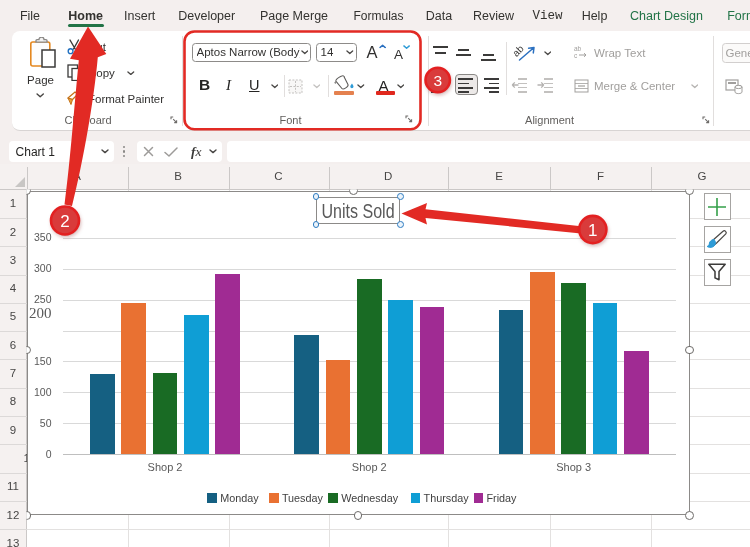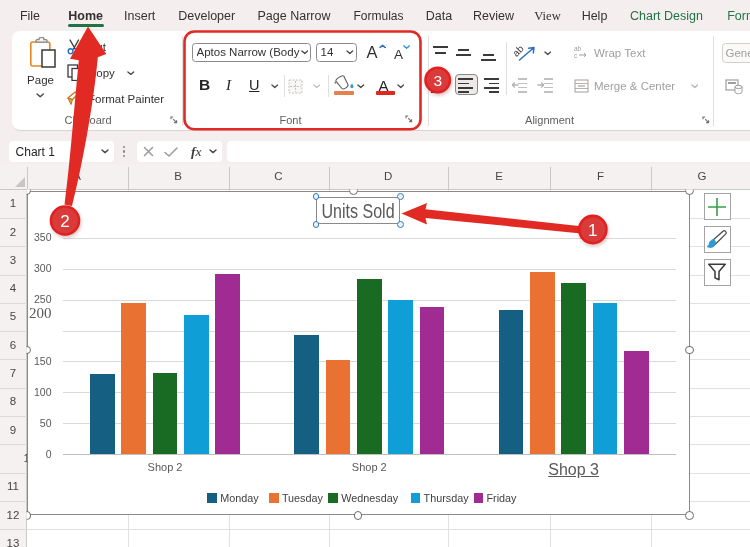--- a/index.html
+++ b/index.html
@@ -1,22 +1,22 @@
 <!DOCTYPE html>
 <html><head><meta charset="utf-8"><style>html,body{margin:0;padding:0}body{width:750px;height:547px;overflow:hidden;position:relative;font-family:"Liberation Sans",sans-serif;background:#fff}*{box-sizing:border-box}</style></head><body>
 <div style="position:absolute;left:0;top:0;width:750px;height:31px;background:#f4efee"></div>
 <div style="position:absolute;top:8.5px;font-size:12.5px;color:#33322f;font-weight:400;white-space:nowrap;font-family:'Liberation Sans',sans-serif;left:30px;transform:translateX(-50%);">File</div>
 <div style="position:absolute;top:8.5px;font-size:12.5px;color:#33322f;font-weight:600;white-space:nowrap;font-family:'Liberation Sans',sans-serif;left:85.7px;transform:translateX(-50%);">Home</div>
 <div style="position:absolute;top:8.5px;font-size:12.5px;color:#33322f;font-weight:400;white-space:nowrap;font-family:'Liberation Sans',sans-serif;left:139.7px;transform:translateX(-50%);">Insert</div>
 <div style="position:absolute;top:8.5px;font-size:12.5px;color:#33322f;font-weight:400;white-space:nowrap;font-family:'Liberation Sans',sans-serif;left:206.7px;transform:translateX(-50%);">Developer</div>
-<div style="position:absolute;top:8.5px;font-size:12.5px;color:#33322f;font-weight:400;white-space:nowrap;font-family:'Liberation Sans',sans-serif;left:294px;transform:translateX(-50%);">Page Narrow</div>
+<div style="position:absolute;top:8.5px;font-size:12.5px;color:#33322f;font-weight:400;white-space:nowrap;font-family:'Liberation Sans',sans-serif;left:294px;transform:translateX(-50%);">Page Merge</div>
 <div style="position:absolute;top:8.5px;font-size:12px;color:#33322f;font-weight:400;white-space:nowrap;font-family:'Liberation Sans',sans-serif;left:378.5px;transform:translateX(-50%);">Formulas</div>
 <div style="position:absolute;top:8.5px;font-size:12.5px;color:#33322f;font-weight:400;white-space:nowrap;font-family:'Liberation Sans',sans-serif;left:439px;transform:translateX(-50%);">Data</div>
 <div style="position:absolute;top:8.5px;font-size:12.5px;color:#33322f;font-weight:400;white-space:nowrap;font-family:'Liberation Sans',sans-serif;left:493.5px;transform:translateX(-50%);">Review</div>
-<div style="position:absolute;top:8.5px;font-size:12.5px;color:#33322f;font-weight:400;white-space:nowrap;font-family:Liberation Serif, serif;left:547.5px;transform:translateX(-50%);">View</div>
+<div style="position:absolute;top:8.5px;font-size:12.5px;color:#33322f;font-weight:400;white-space:nowrap;font-family:Liberation Mono, monospace;left:547.5px;transform:translateX(-50%);">View</div>
 <div style="position:absolute;top:8.5px;font-size:12.5px;color:#33322f;font-weight:400;white-space:nowrap;font-family:'Liberation Sans',sans-serif;left:594.5px;transform:translateX(-50%);">Help</div>
 <div style="position:absolute;top:8.5px;font-size:12.5px;color:#217346;font-weight:400;white-space:nowrap;font-family:'Liberation Sans',sans-serif;left:666.5px;transform:translateX(-50%);">Chart Design</div>
 <div style="position:absolute;top:8.5px;font-size:12.5px;color:#217346;font-weight:400;white-space:nowrap;font-family:'Liberation Sans',sans-serif;left:747px;transform:translateX(-50%);">Format</div>
 <div style="position:absolute;left:68px;top:24px;width:35.5px;height:2.6px;background:#217346;border-radius:2px"></div>
 <div style="position:absolute;left:0;top:31px;width:750px;height:101px;background:#f4efee"></div>
 <div style="position:absolute;left:12px;top:31px;width:738px;height:100px;background:#ffffff;border-radius:8px 0 0 8px;border-bottom:1px solid #d8d4d3"></div>
 <svg style="position:absolute;left:29px;top:37px;width:28px;height:32px" viewBox="0 0 28 32">
     <rect x="1.8" y="5" width="19" height="24" rx="2" fill="#fdfdfd" stroke="#e48820" stroke-width="1.6"></rect>
     <path d="M7 5.2v-1.6a1 1 0 0 1 1-1h2a2.5 2.5 0 0 1 5 0h2a1 1 0 0 1 1 1v1.6z" fill="#f3f2f1" stroke="#8a8886" stroke-width="1.3"></path>
     <rect x="13" y="13" width="13" height="17" fill="#fff" stroke="#3b3a39" stroke-width="1.5"></rect>
@@ -284,21 +284,21 @@
 <div style="position:absolute;left:357.0px;top:279.1px;width:24.7px;height:175.1px;background:#196B24"></div>
 <div style="position:absolute;left:388.3px;top:299.5px;width:24.7px;height:154.7px;background:#0F9ED5"></div>
 <div style="position:absolute;left:419.6px;top:307.0px;width:24.7px;height:147.2px;background:#A02B93"></div>
 <div style="position:absolute;left:498.6px;top:310.1px;width:24.7px;height:144.1px;background:#156082"></div>
 <div style="position:absolute;left:529.9px;top:271.7px;width:24.7px;height:182.5px;background:#E97132"></div>
 <div style="position:absolute;left:561.3px;top:282.8px;width:24.7px;height:171.4px;background:#196B24"></div>
 <div style="position:absolute;left:592.6px;top:302.6px;width:24.7px;height:151.6px;background:#0F9ED5"></div>
 <div style="position:absolute;left:623.9px;top:350.9px;width:24.7px;height:103.3px;background:#A02B93"></div>
 <div style="position:absolute;top:460.8px;font-size:11px;color:#595959;font-weight:400;white-space:nowrap;font-family:'Liberation Sans',sans-serif;left:165.01px;transform:translateX(-50%);">Shop 2</div>
 <div style="position:absolute;top:460.8px;font-size:11px;color:#595959;font-weight:400;white-space:nowrap;font-family:'Liberation Sans',sans-serif;left:369.31px;transform:translateX(-50%);">Shop 2</div>
-<div style="position:absolute;top:460.8px;font-size:16px;color:#595959;font-weight:400;white-space:nowrap;font-family:'Liberation Sans',sans-serif;left:573.61px;transform:translateX(-50%);text-decoration:underline;">Shop 3</div>
+<div style="position:absolute;top:460.8px;font-size:11px;color:#595959;font-weight:400;white-space:nowrap;font-family:'Liberation Sans',sans-serif;left:573.61px;transform:translateX(-50%);">Shop 3</div>
 <div style="position:absolute;left:207.3px;top:493.2px;width:9.7px;height:9.7px;background:#156082"></div>
 <div style="position:absolute;top:492px;font-size:10.8px;color:#3f3f3f;font-weight:400;white-space:nowrap;font-family:'Liberation Sans',sans-serif;left:220.3px;">Monday</div>
 <div style="position:absolute;left:268.9px;top:493.2px;width:9.7px;height:9.7px;background:#E97132"></div>
 <div style="position:absolute;top:492px;font-size:10.8px;color:#3f3f3f;font-weight:400;white-space:nowrap;font-family:'Liberation Sans',sans-serif;left:281.9px;">Tuesday</div>
 <div style="position:absolute;left:328.3px;top:493.2px;width:9.7px;height:9.7px;background:#196B24"></div>
 <div style="position:absolute;top:492px;font-size:10.8px;color:#3f3f3f;font-weight:400;white-space:nowrap;font-family:'Liberation Sans',sans-serif;left:341.3px;">Wednesday</div>
 <div style="position:absolute;left:410.6px;top:493.2px;width:9.7px;height:9.7px;background:#0F9ED5"></div>
 <div style="position:absolute;top:492px;font-size:10.8px;color:#3f3f3f;font-weight:400;white-space:nowrap;font-family:'Liberation Sans',sans-serif;left:423.6px;">Thursday</div>
 <div style="position:absolute;left:473.5px;top:493.2px;width:9.7px;height:9.7px;background:#A02B93"></div>
 <div style="position:absolute;top:492px;font-size:10.8px;color:#3f3f3f;font-weight:400;white-space:nowrap;font-family:'Liberation Sans',sans-serif;left:486.5px;">Friday</div>

